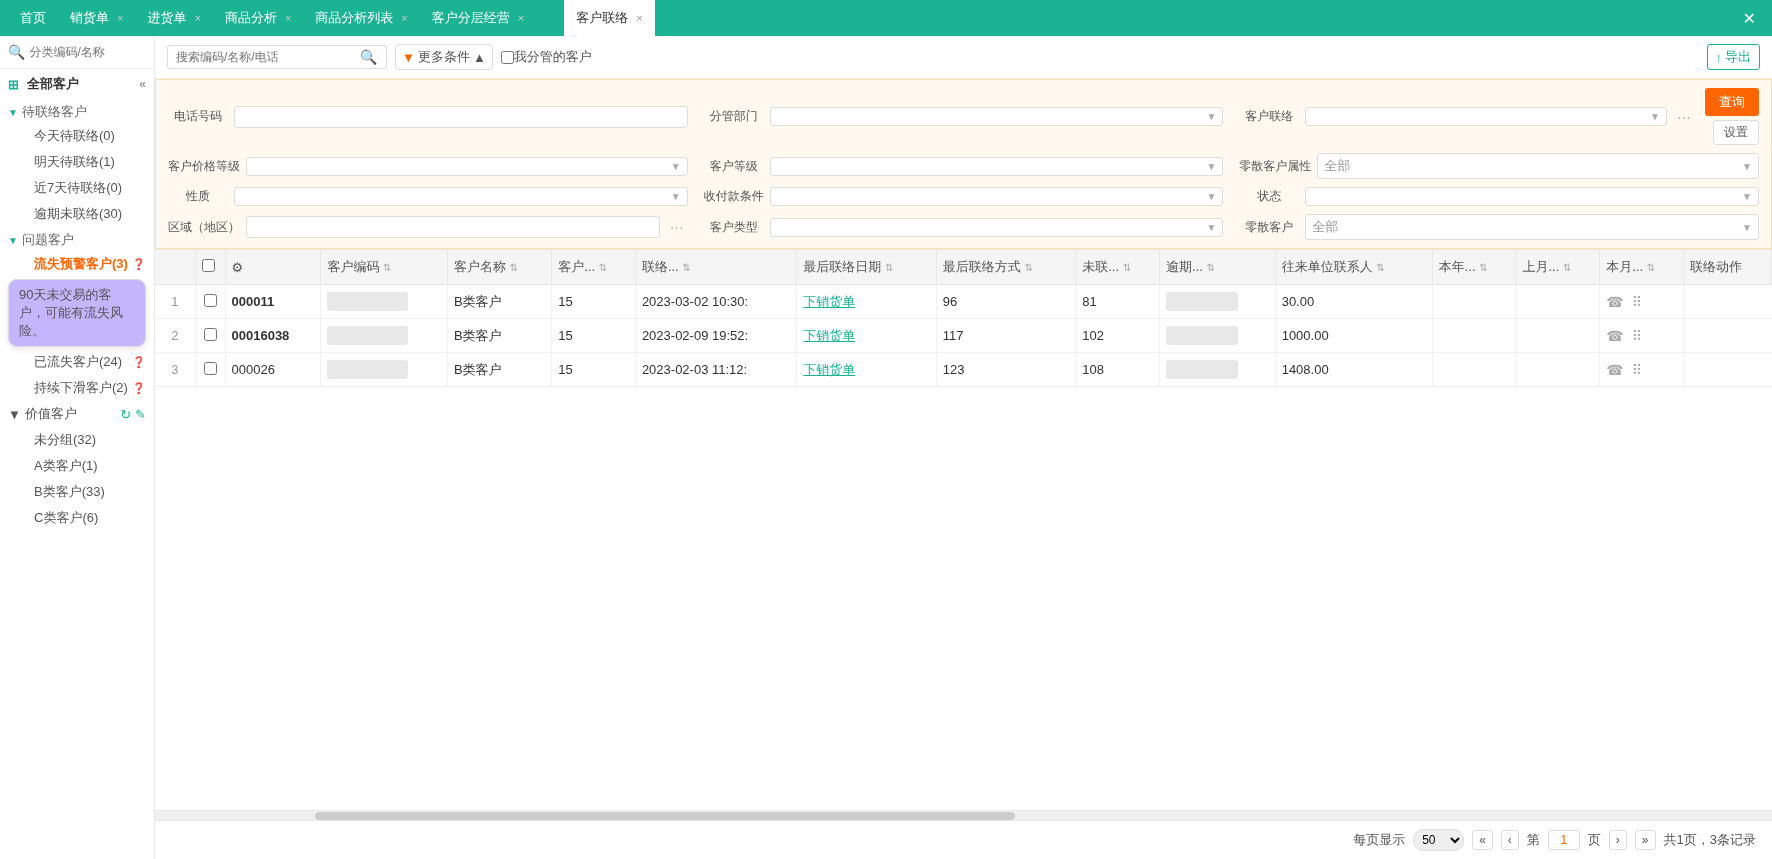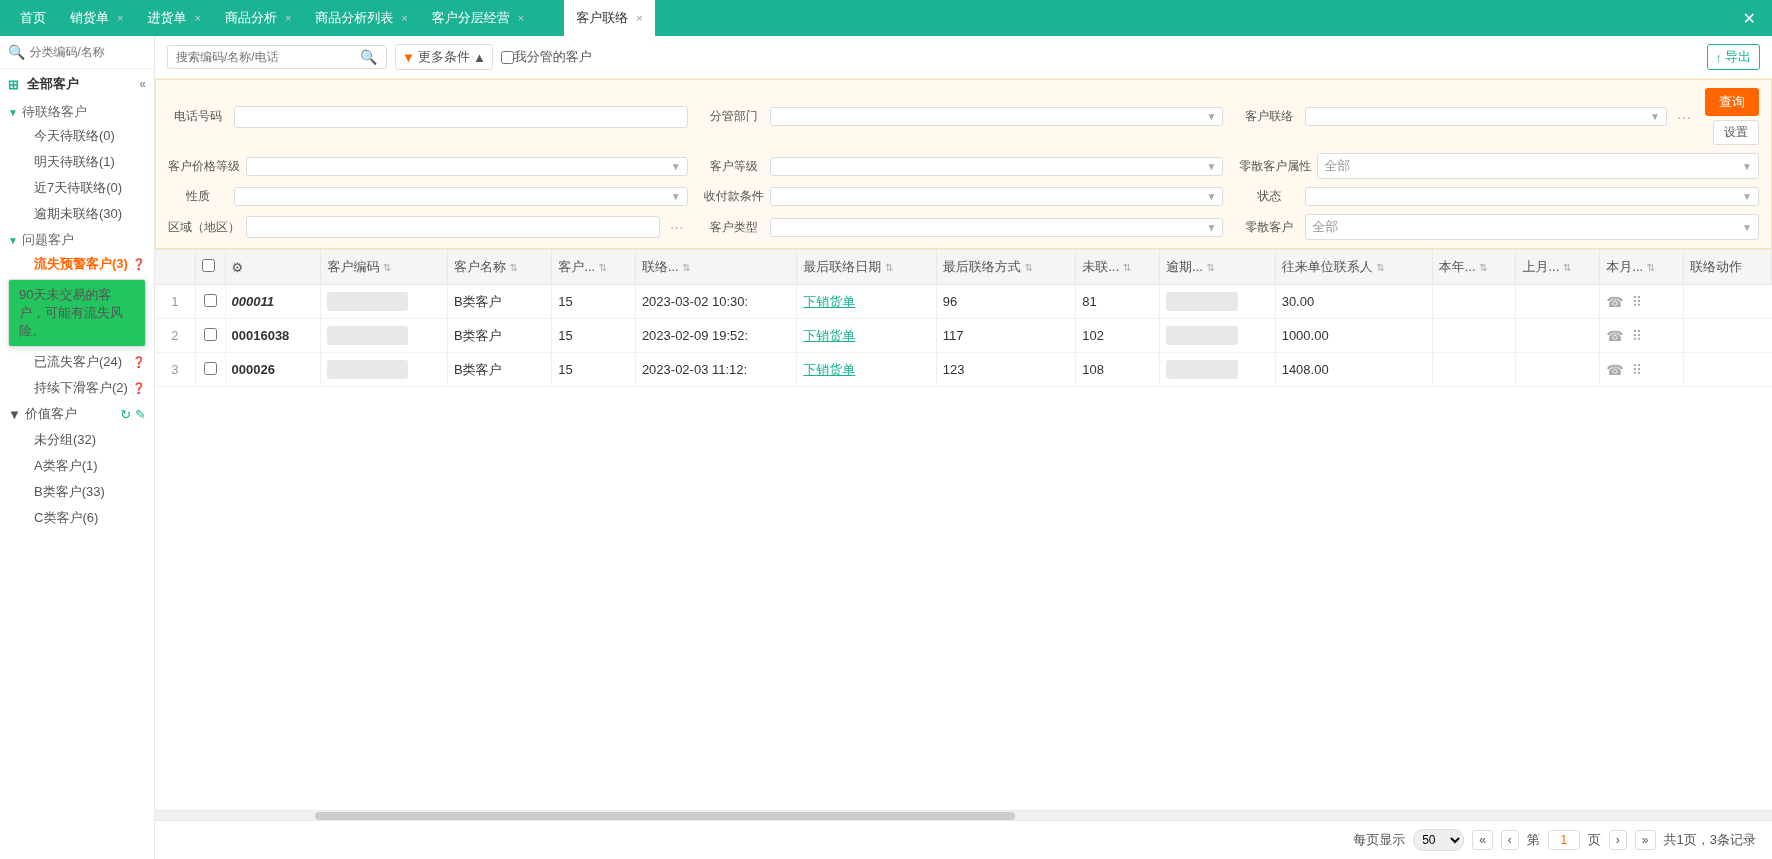--- a/index.html
+++ b/index.html
@@ -96,23 +96,23 @@
       cursor: pointer;
       display: flex;
       align-items: center;
       justify-content: space-between;
       margin-left: 16px;
     }
     .sidebar-item.active { color: #ff6600; font-weight: bold; }
     .sidebar-item .question { color: #aaa; font-size: 11px; margin-left: 2px; }
 
     .tooltip-box {
-      background: #22c55e;
-      border: 1px solid #ddd;
-      border-radius: 3px;
+      background: #c4b5fd;
+      border: 1px solid #ddd;
+      border-radius: 9px;
       padding: 6px 10px;
       font-size: 12px;
       color: #555;
       margin: 2px 8px;
       box-shadow: 0 2px 6px rgba(0,0,0,0.1);
     }
 
     .sidebar-group-row {
       display: flex;
       align-items: center;
@@ -656,21 +656,21 @@
             </th>
             <th>
               <span>联络动作</span>
             </th>
           </tr>
         </thead>
         <tbody id="table-body">
         <tr>
     <td class="td-number">1</td>
     <td class="td-checkbox"><input type="checkbox" style=""></td>
-    <td style="font-weight:bold;color:#333;font-style:italic;">000011</td>
+    <td style="font-weight:bold;color:#333;">000011</td>
     <td><span style="background:#e8e8e8;color:#e8e8e8;border-radius:3px;padding:2px 20px;display:inline-block;">blurred</span></td>
     <td>B类客户</td>
     <td>15</td>
     <td>2023-03-02 10:30:</td>
     <td><span class="td-link">下销货单</span></td>
     <td>96</td>
     <td>81</td>
     <td><span style="background:#e8e8e8;color:#e8e8e8;border-radius:3px;padding:2px 16px;display:inline-block;">blurred</span></td>
     <td>30.00</td>
     <td></td>
@@ -700,21 +700,21 @@
     <td>
       <div class="action-icons">
         <span class="action-icon" title="联络">☎</span>
         <span class="action-icon" title="更多">⠿</span>
       </div>
     </td>
   </tr>
             <tr>
     <td class="td-number">3</td>
     <td class="td-checkbox"><input type="checkbox" style=""></td>
-    <td style="font-weight:bold;color:#333;">000026</td>
+    <td style="font-weight:normal;color:#333;">000026</td>
     <td><span style="background:#e8e8e8;color:#e8e8e8;border-radius:3px;padding:2px 20px;display:inline-block;">blurred</span></td>
     <td>B类客户</td>
     <td>15</td>
     <td>2023-02-03 11:12:</td>
     <td><span class="td-link">下销货单</span></td>
     <td>123</td>
     <td>108</td>
     <td><span style="background:#e8e8e8;color:#e8e8e8;border-radius:3px;padding:2px 16px;display:inline-block;">blurred</span></td>
     <td>1408.00</td>
     <td></td>

